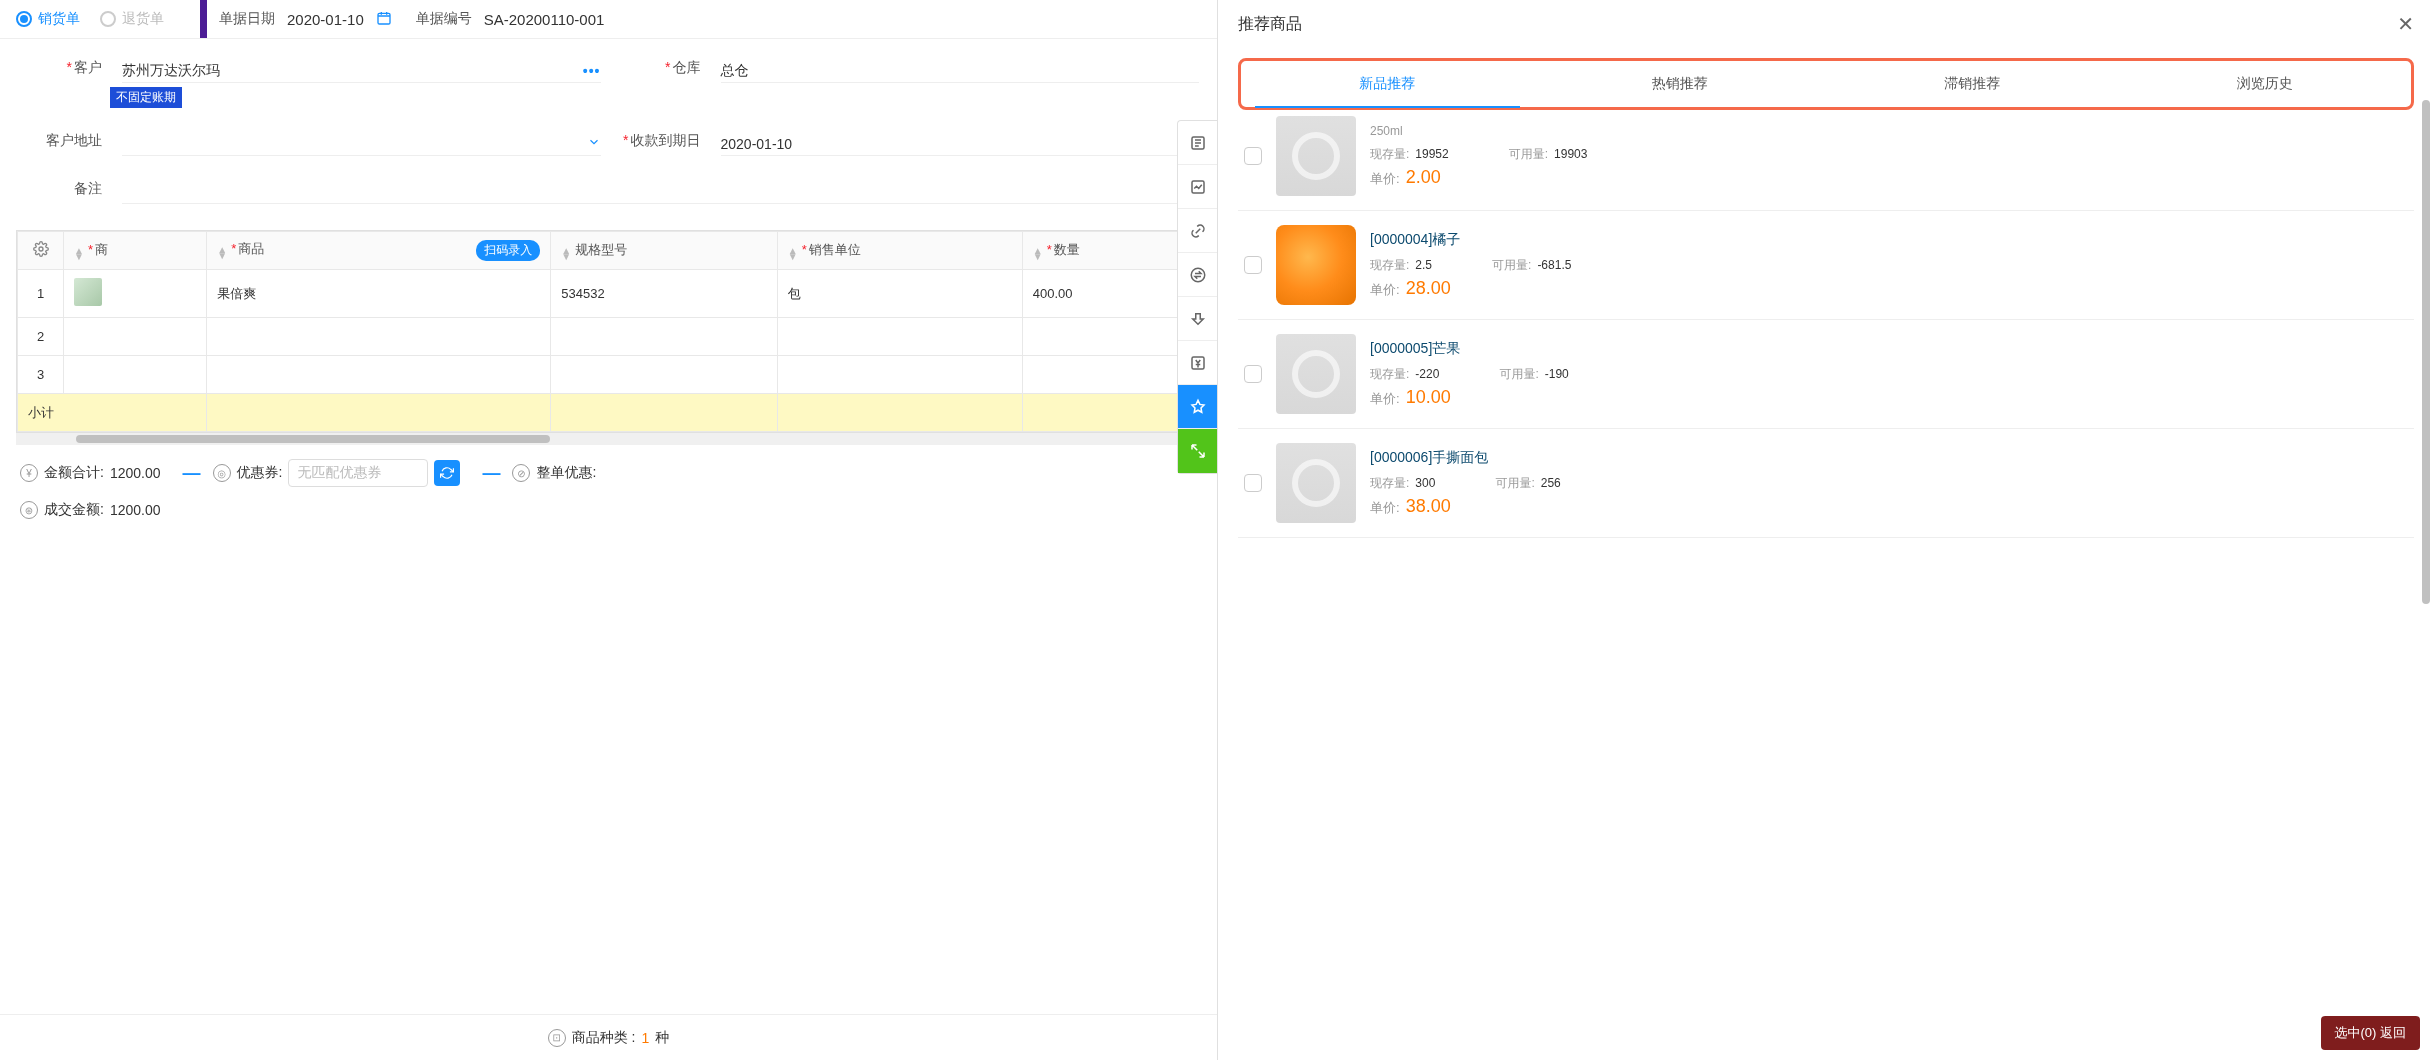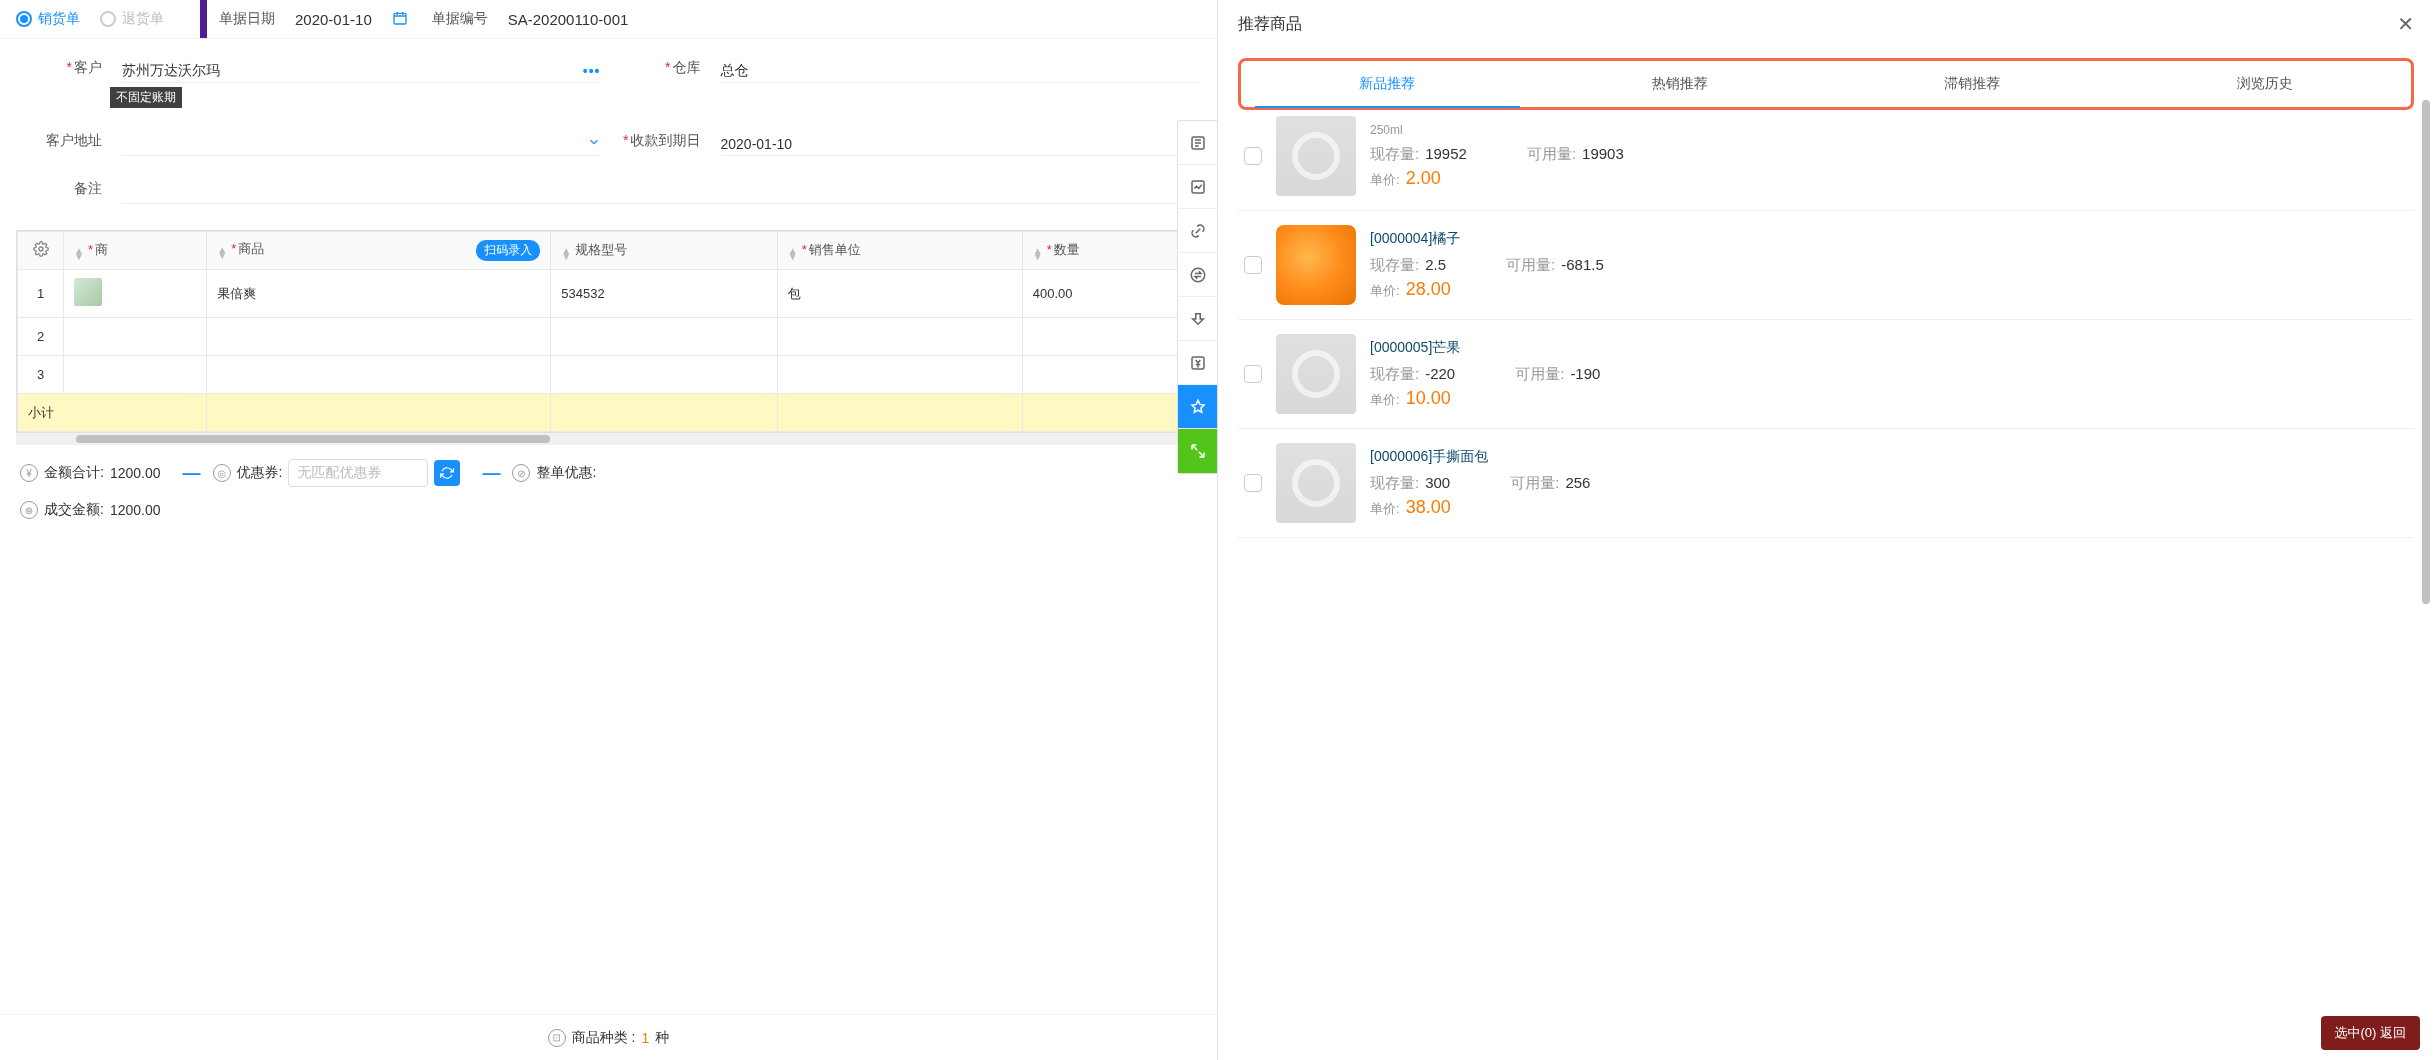--- a/index.html
+++ b/index.html
@@ -9,33 +9,33 @@
 
 .left-panel { flex: 1; background: #fff; position: relative; display: flex; flex-direction: column; }
 .header-row { display: flex; align-items: center; border-bottom: 1px solid #eee; }
 .tab-group { display: flex; align-items: center; padding: 10px 16px; border-right: 7px solid #4c1d95; }
 .radio-item { display: inline-flex; align-items: center; margin-right: 20px; cursor: pointer; }
 .radio-circle { width: 16px; height: 16px; border: 2px solid #ccc; border-radius: 50%; margin-right: 6px; position: relative; }
 .radio-item.active .radio-circle { border-color: #1890ff; }
 .radio-item.active .radio-circle::after { content: ""; position: absolute; top: 2px; left: 2px; width: 8px; height: 8px; background: #1890ff; border-radius: 50%; }
 .radio-item.active { color: #1890ff; }
 .radio-label-gray { color: #bbb; }
-.header-field { display: flex; align-items: center; padding: 8px 12px; gap: 20px; }
+.header-field { display: flex; align-items: center; padding: 8px 12px; gap: 12px; }
 .header-field .lbl { color: #555; }
 .header-field .val { color: #333; font-size: 15px; }
 .date-icon { color: #1890ff; }
 
 .form-area { padding: 12px 10px 0 10px; }
 .form-row { display: flex; margin-bottom: 8px; }
 .form-cell { display: flex; align-items: flex-start; width: 50%; padding: 4px 8px; }
 .form-label { width: 92px; text-align: right; color: #555; padding-top: 4px; flex-shrink: 0; padding-right: 8px; }
 .req { color: #f5222d; margin-right: 2px; }
 .form-value { flex: 1; padding: 4px 0; position: relative; }
 .input-line { border-bottom: 1px solid #eee; min-height: 24px; display: flex; align-items: center; justify-content: space-between; margin-left: 12px; }
-.badge-red { background: #404040; color: #fff; font-size: 12px; padding: 2px 6px; display: inline-block; margin-top: 4px; }
+.badge-red { background: #1d4ed8; color: #fff; font-size: 12px; padding: 2px 6px; display: inline-block; margin-top: 4px; }
 .dots-icon { color: #1890ff; font-weight: bold; letter-spacing: 1px; cursor: pointer; }
 .chevron-down { color: #1890ff; cursor: pointer; }
 
 
 .table-wrap { margin: 10px 16px 0 16px; border: 1px solid #e0e0e0; overflow-x: auto; }
 table { border-collapse: collapse; width: 100%; min-width: 760px; }
 th, td { border: 1px solid #e8e8e8; padding: 8px 10px; text-align: left; font-size: 13px; height: 38px; }
 th { background: #fafafa; font-weight: normal; color: #555; position: relative; }
 .gear-col { width: 40px; text-align: center; }
 .sort-ico { color: #bbb; font-size: 10px; display: inline-flex; flex-direction: column; line-height: 6px; margin-right: 4px; }
@@ -80,21 +80,21 @@
 .rp-item { display: flex; align-items: center; padding: 14px 0; border-bottom: 1px solid #eee; gap: 14px; }
 .rp-check { width: 18px; height: 18px; border: 1px solid #ccc; border-radius: 4px; cursor: pointer; flex-shrink: 0; margin-left: 6px; }
 .rp-img { width: 80px; height: 80px; background: #eee; border-radius: 4px; flex-shrink: 0; display: flex; align-items: center; justify-content: center; }
 .rp-img.placeholder { background: linear-gradient(#e0e0e0, #d8d8d8); position: relative; }
 .rp-img.placeholder::after { content: ""; width: 36px; height: 36px; border: 6px solid #fff; opacity: .6; border-radius: 50%; }
 .rp-img.orange-fruit { background: radial-gradient(circle at 40% 40%, #ffb84d, #ff8c1a, #e67300); border-radius: 8px; position: relative; }
 .rp-info { flex: 1; }
 .rp-title { color: #0c4a6e; margin-bottom: 8px; }
 .rp-title.small { color: #999; font-size: 12px; }
 .rp-stats { display: flex; gap: 60px; margin-bottom: 4px; }
-.rp-stat { color: #999; font-size: 15px; }
+.rp-stat { color: #999; font-size: 12px; }
 .rp-stat b { color: #333; font-weight: normal; margin-left: 6px; }
 .rp-price-lbl { color: #999; font-size: 13px; }
 .rp-price { color: #ff7a00; font-size: 18px; margin-left: 6px; }
 
 .rp-scroll { position: absolute; right: 4px; top: 100px; bottom: 60px; width: 8px; }
 .rp-scroll::after { content: ""; position: absolute; top: 0; right: 0; width: 8px; height: 56%; background: #c0c0c0; border-radius: 4px; }
 
 .rp-footer { position: absolute; bottom: 10px; right: 14px; }
 .btn-primary { background: #7f1d1d; color: #fff; padding: 8px 14px; border-radius: 4px; cursor: pointer; display: inline-block; font-size: 13px; }
 </style>

